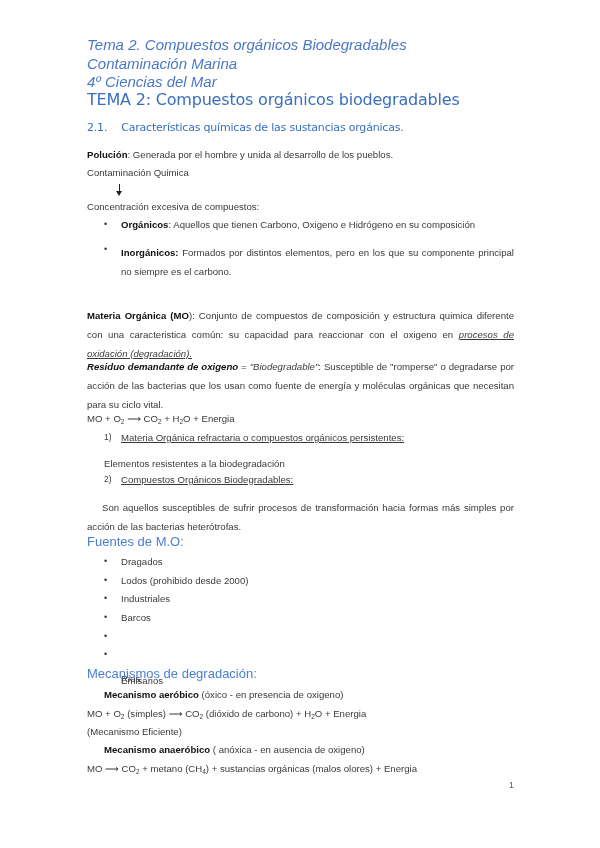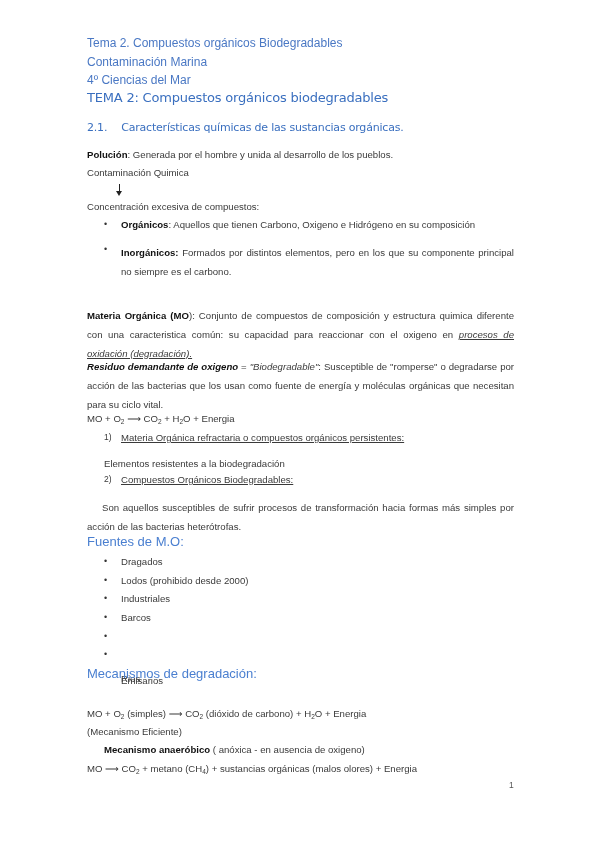--- a/index.html
+++ b/index.html
@@ -1,21 +1,21 @@
 <!DOCTYPE html>
 <html><head>
 <meta charset="utf-8">
 <style>
   html, body { margin:0; padding:0; background:#ffffff; }
   body { width:600px; height:848px; position:relative; overflow:hidden;
          font-family:"Liberation Sans", sans-serif; color:#333; }
   .page { position:absolute; left:0; top:0; width:600px; height:848px; background:#fff; }
   .abs { position:absolute; white-space:nowrap; }
-  .hdr { font-size:12px; color:#4a78c4; }
-  .h1 { font-size:13px; color:#3a6fbf; font-family:"DejaVu Sans", sans-serif; letter-spacing:-0.2px; }
+  .hdr { font-size:15px; color:#4a78c4;font-style:italic; }
+  .h1 { font-size:16px; color:#3a6fbf; font-family:"DejaVu Sans", sans-serif; letter-spacing:-0.2px; }
   .h2 { font-size:11px; color:#3a6fbf; font-family:"DejaVu Sans", sans-serif; letter-spacing:-0.2px; }
   .h3 { font-size:13px; color:#4a7fd0; }
   .body { font-size:9.6px; color:#3a3a3a; }
   .just { white-space:normal; text-align:justify; text-align-last:left; }
   b { color:#111; font-weight:bold; }
   .u { text-decoration:underline; }
   .i { font-style:italic; }
   .bullet { font-size:9px; color:#333; }
   sub { font-size:6.5px; vertical-align:-2px; line-height:0; }
   .arrow-down { position:absolute; left:119px; top:184px; width:1px; height:10px; background:#222; }
@@ -91,20 +91,23 @@
     <div class="abs bullet" style="left:104px;top:612px;">•</div>
     <div class="abs body" style="left:121px;top:612px;">Barcos</div>
     <div class="abs bullet" style="left:104px;top:631px;">•</div>
     <div class="abs body" style="left:121px;top:631px;margin-top:44px;">Emisarios</div>
     <div class="abs bullet" style="left:104px;top:649px;">•</div>
     <div class="abs body" style="left:121px;top:649px;margin-top:24px;">Rios</div>
   </div>
 
   <div class="abs h3" style="left:87px;top:666px;">Mecanismos de degradación:</div>
 
+  <div class="abs body" style="left:104px;top:689px;">
+    <b>Mecanismo aeróbico</b><span> (óxico - en presencia de oxigeno)</span>
+  </div>
 
   <div class="abs body" style="left:87px;top:708px;">
     <span>MO + O</span><sub>2</sub><span> (simples) ⟶ CO</span><sub>2</sub><span> (dióxido de carbono) + H</span><sub>2</sub><span>O + Energia</span>
   </div>
 
   <div class="abs body" style="left:87px;top:726px;">(Mecanismo Eficiente)</div>
 
   <div class="abs body" style="left:104px;top:744px;">
     <b>Mecanismo anaeróbico</b><span> ( anóxica - en ausencia de oxigeno)</span>
   </div>

